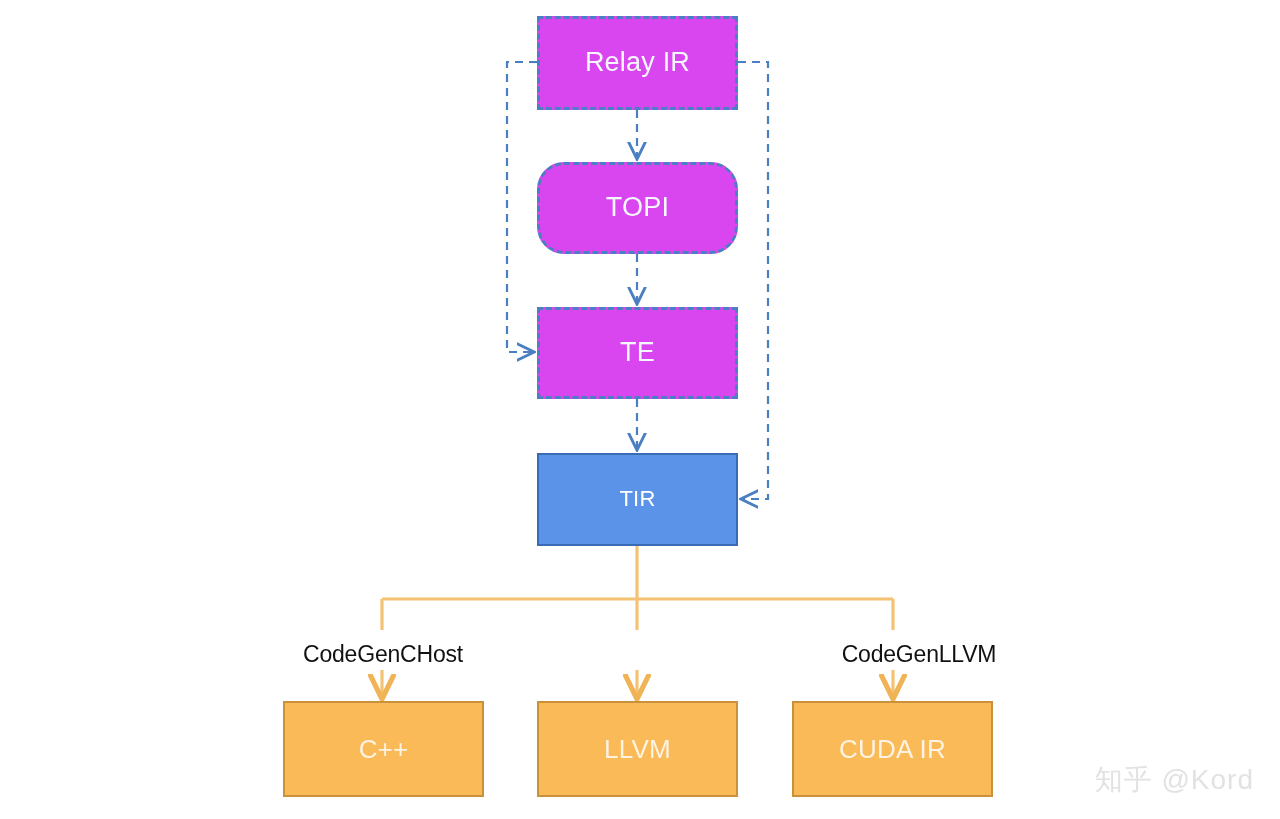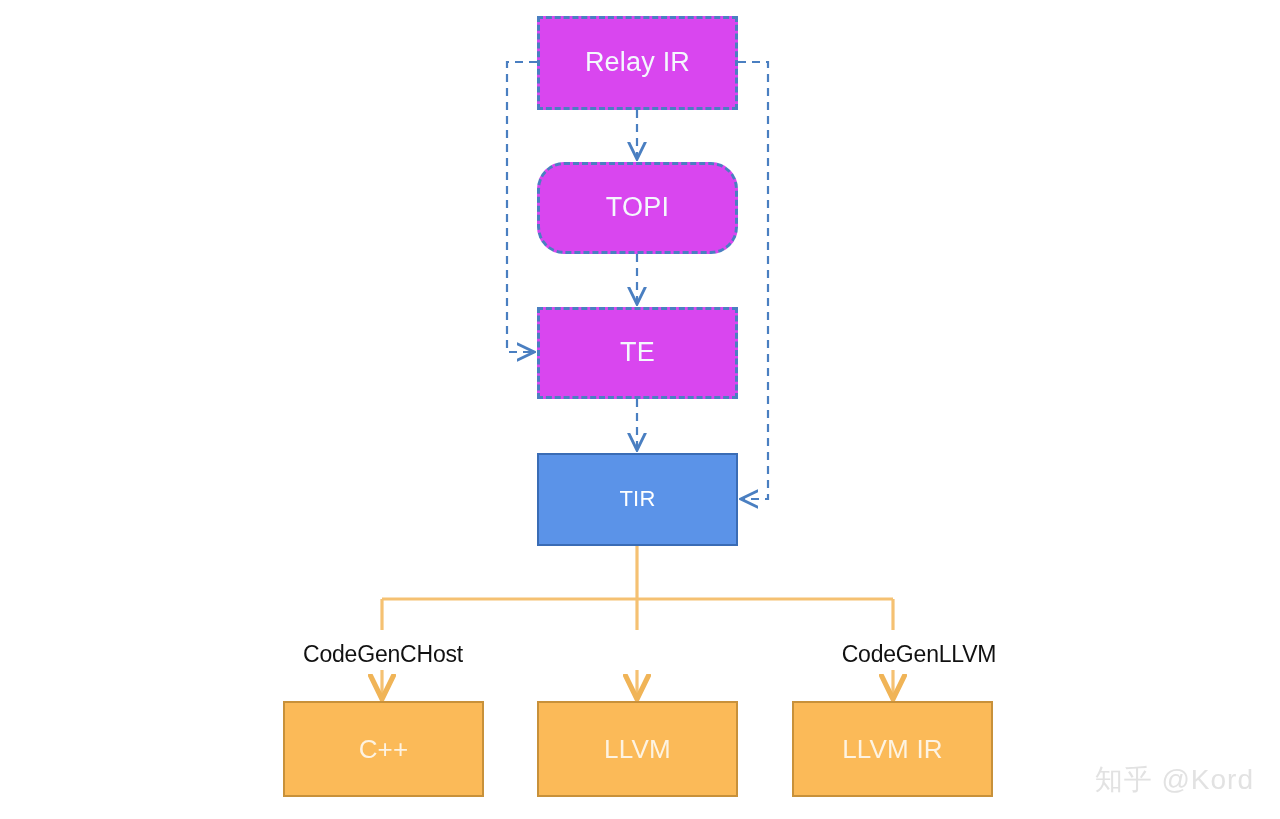--- a/index.html
+++ b/index.html
@@ -157,21 +157,21 @@
 
   <div class="node output" style="left:283px; top:701px; width:201px; height:96px;">
     <span class="node-label">C++</span>
   </div>
 
   <div class="node output" style="left:537px; top:701px; width:201px; height:96px;">
     <span class="node-label">LLVM</span>
   </div>
 
   <div class="node output" style="left:792px; top:701px; width:201px; height:96px;">
-    <span class="node-label">LLVM IR</span>
+    <span class="node-label">CUDA IR</span>
   </div>
 
   <div class="codegen-label" style="left:383px; top:641px;">CodeGenCHost</div>
 
 
   <div class="codegen-label" style="left:890px; top:641px;margin-left:29px;">CodeGenLLVM</div>
 
   <div id="watermark">知乎 @Kord</div>
 
 </div>

